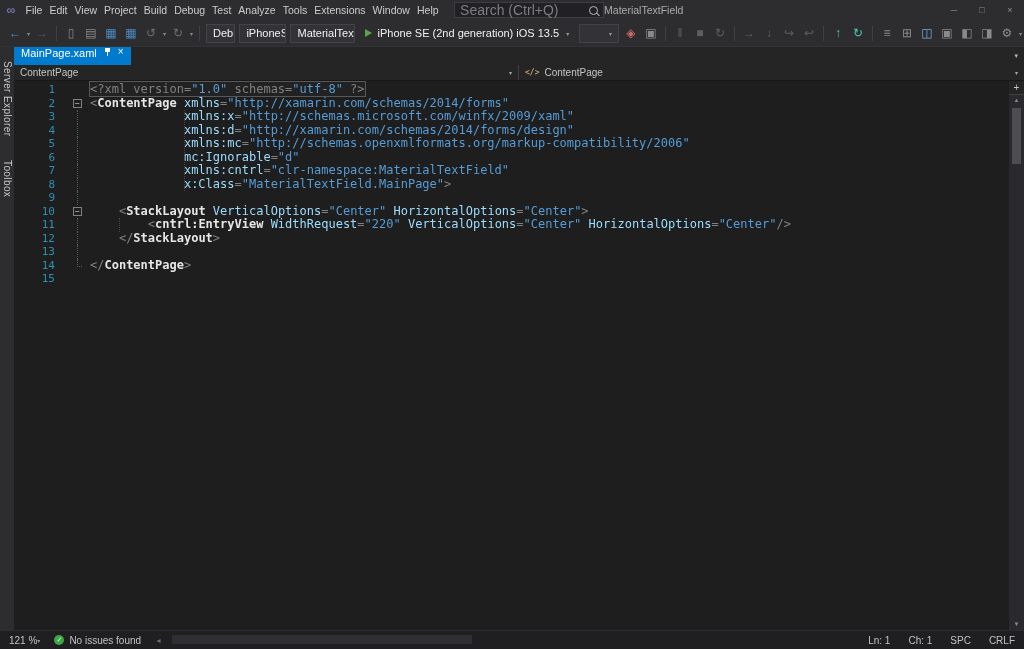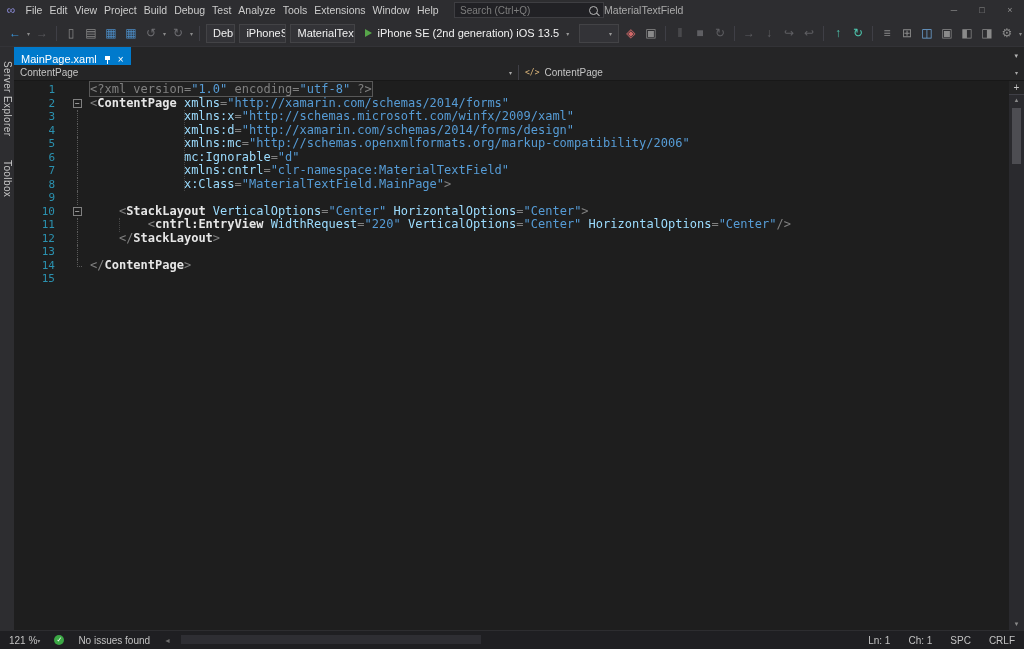--- a/index.html
+++ b/index.html
@@ -3,21 +3,21 @@
 <meta charset="utf-8">
 <style>
   html,body{margin:0;padding:0;background:#2D2D30;width:1024px;height:649px;overflow:hidden}
   .app{width:1024px;height:649px;display:flex;flex-direction:column;font-family:"Liberation Sans",sans-serif;cursor:default;-webkit-user-select:none;user-select:none}
 
   
   .titlebar{height:20px;background:#2D2D30;display:flex;align-items:center;color:#CCCCCC;font-size:10.5px;flex:none}
   .vs-logo{width:22px;text-align:center;color:#8B8BD8;font-size:12px}
   .menu-items{display:flex;align-items:flex-start}
   .menu-item{padding:2px 3.5px}
-  .search-box{margin-left:12px;width:138px;height:14px;background:#212125;border:1px solid #3E3E42;display:flex;align-items:center;padding:0 5px;color:#7E7E7E;font-size:10px}
+  .search-box{margin-left:12px;width:138px;height:14px;background:#212125;border:1px solid #3E3E42;display:flex;align-items:center;padding:0 5px;color:#7E7E7E;font-size:14px}
   .search-text{flex:1;overflow:hidden;white-space:nowrap}
   .mag{width:7px;height:7px;border:1.2px solid #B8B8B8;border-radius:50%;position:relative;margin-left:4px;flex:none}
   .mag::after{content:"";position:absolute;width:4px;height:1.2px;background:#B8B8B8;transform:rotate(45deg);right:-3px;bottom:-2px}
   .win-title{color:#ABABAB}
   .win-controls{margin-left:auto;display:flex;align-items:center;height:100%}
   .win-btn{width:28px;height:100%;display:flex;align-items:center;justify-content:center;color:#8F8F8F;font-size:9px}
 
   
   .toolbar{height:26px;background:#2D2D30;border-bottom:1px solid #333337;display:flex;align-items:center;padding-left:5px;flex:none;font-size:11px}
   .tb-group{display:flex;align-items:center}
@@ -32,21 +32,21 @@
   .run .cc{margin-left:7px;color:#999;font-size:6px}
   .tb-spacer{margin-left:auto}
 
   
   .mid{flex:1;display:flex;min-height:0}
   .side-strip{width:14px;background:#2D2D30;display:flex;flex-direction:column;align-items:center;padding-top:14px;gap:24px;flex:none}
   .side-tab{writing-mode:vertical-rl;font-size:10px;color:#C8C8C8;letter-spacing:.4px}
   .content{flex:1;display:flex;flex-direction:column;min-width:0}
 
   .tabrow{height:18px;background:#252526;display:flex;align-items:stretch;flex:none}
-  .tab{background:#007ACC;color:#FFFFFF;font-size:11px;display:flex;align-items:flex-end;padding:0 7px;gap:6px}
+  .tab{background:#007ACC;color:#FFFFFF;font-size:11px;display:flex;align-items:flex-start;padding:0 7px;gap:6px}
   .pin{position:relative;width:9px;height:10px;flex:none}
   .pin::before{content:"";position:absolute;left:2px;top:1px;width:5px;height:4px;background:#FFF}
   .pin::after{content:"";position:absolute;left:4px;top:5px;width:1px;height:4px;background:#FFF}
   .tab-close{font-size:10px;line-height:10px}
   .tab-list-caret{margin-left:auto;align-self:center;color:#B5B5B5;font-size:7px;padding-right:6px}
 
   .breadcrumb{height:15px;background:#252526;border-bottom:1px solid #181818;display:flex;font-size:10px;color:#C5C5C5;flex:none}
   .bc-pane{width:50%;box-sizing:border-box;display:flex;align-items:center;padding:0 6px;border-right:1px solid #3F3F46}
   .bc-pane.right{border-right:none}
   .bc-caret{margin-left:auto;font-size:6px;color:#A8A8A8}
@@ -74,21 +74,21 @@
   .vscroll{width:15px;background:#2A2A2E;display:flex;flex-direction:column;flex:none}
   .vs-plus{height:13px;background:#252526;border-bottom:1px solid #3F3F46;color:#C5C5C5;font-size:10px;line-height:13px;text-align:center}
   .vs-arrow{height:11px;color:#8A8A8A;font-size:6px;line-height:11px;text-align:center}
   .vs-track{flex:1;position:relative}
   .vs-thumb{position:absolute;left:3px;right:3px;top:2px;height:56px;background:#4D4D52}
 
   
   .bottombar{height:18px;background:#1F1F22;border-top:1px solid #2D2D30;display:flex;align-items:center;font-size:10px;color:#C2C2C2;flex:none}
   .zoom{display:flex;align-items:center;padding:0 6px 0 9px}
   .zoom .cc{font-size:6px;color:#999}
-  .health{display:flex;align-items:center;gap:14px;padding:0 8px}
+  .health{display:flex;align-items:center;gap:5px;padding:0 8px}
   .health-dot{width:10px;height:10px;border-radius:50%;background:#3BA745;color:#FFF;font-size:7px;line-height:10px;text-align:center;flex:none}
   .hs-left{color:#6E6E6E;font-size:7px;padding:0 6px}
   .hs-track{flex:1;height:100%;position:relative}
   .hs-thumb{position:absolute;left:4px;top:4px;height:9px;width:300px;background:#2E2E33}
   .status-group{display:flex;align-items:center;padding-right:0}
   .status-item{padding:0 9px;white-space:nowrap}
 </style>
 </head>
 <body>
 
@@ -217,21 +217,21 @@
         <span class="bc-pane right">
           <span class="bc-icon">&lt;/&gt;</span>
           <span>ContentPage</span>
           <span class="bc-caret">▾</span>
         </span>
       </div>
 
       <div class="editor-wrap">
         <div class="editor">
           <div class="lines">
-              <div class="cl"><span class="ln">1</span><span class="fold"></span><span class="codespan"><span class="cur-box"><span class="tk-p">&lt;?xml version=</span><span class="tk-v">"1.0"</span><span class="tk-p"> encoding=</span><span class="tk-v">"utf-8"</span><span class="tk-p"> ?&gt;</span></span></span></div>
+              <div class="cl"><span class="ln">1</span><span class="fold"></span><span class="codespan"><span class="cur-box"><span class="tk-p">&lt;?xml version=</span><span class="tk-v">"1.0"</span><span class="tk-p"> schemas=</span><span class="tk-v">"utf-8"</span><span class="tk-p"> ?&gt;</span></span></span></div>
               <div class="cl"><span class="ln">2</span><span class="fold"><span class="fold-box">−</span></span><span class="codespan"><span class="tk-d">&lt;</span><span class="tk-t">ContentPage</span><span class="tk-p"> </span><span class="tk-a">xmlns</span><span class="tk-d">=</span><span class="tk-v">"http://xamarin.com/schemas/2014/forms"</span></span></div>
               <div class="cl"><span class="ln">3</span><span class="fold fold-line"></span><span class="codespan"><span class="tk-p">             </span><span class="tk-a">xmlns:x</span><span class="tk-d">=</span><span class="tk-v">"http://schemas.microsoft.com/winfx/2009/xaml"</span></span></div>
               <div class="cl"><span class="ln">4</span><span class="fold fold-line"></span><span class="codespan"><span class="tk-p">             </span><span class="tk-a">xmlns:d</span><span class="tk-d">=</span><span class="tk-v">"http://xamarin.com/schemas/2014/forms/design"</span></span></div>
               <div class="cl"><span class="ln">5</span><span class="fold fold-line"></span><span class="codespan"><span class="tk-p">             </span><span class="tk-a">xmlns:mc</span><span class="tk-d">=</span><span class="tk-v">"http://schemas.openxmlformats.org/markup-compatibility/2006"</span></span></div>
               <div class="cl"><span class="ln">6</span><span class="fold fold-line"></span><span class="codespan"><span class="tk-p">             </span><span class="tk-a">mc:Ignorable</span><span class="tk-d">=</span><span class="tk-v">"d"</span></span></div>
               <div class="cl"><span class="ln">7</span><span class="fold fold-line"></span><span class="codespan"><span class="tk-p">             </span><span class="tk-a">xmlns:cntrl</span><span class="tk-d">=</span><span class="tk-v">"clr-namespace:MaterialTextField"</span></span></div>
               <div class="cl"><span class="ln">8</span><span class="fold fold-line"></span><span class="codespan"><span class="tk-p">             </span><span class="tk-a">x:Class</span><span class="tk-d">=</span><span class="tk-v">"MaterialTextField.MainPage"</span><span class="tk-d">&gt;</span></span></div>
               <div class="cl"><span class="ln">9</span><span class="fold fold-line"></span><span class="codespan"></span></div>
               <div class="cl"><span class="ln">10</span><span class="fold"><span class="fold-box">−</span></span><span class="codespan"><span class="tk-p">    </span><span class="tk-d">&lt;</span><span class="tk-t">StackLayout</span><span class="tk-p"> </span><span class="tk-a">VerticalOptions</span><span class="tk-d">=</span><span class="tk-v">"Center"</span><span class="tk-p"> </span><span class="tk-a">HorizontalOptions</span><span class="tk-d">=</span><span class="tk-v">"Center"</span><span class="tk-d">&gt;</span></span></div>
               <div class="cl"><span class="ln">11</span><span class="fold fold-line"></span><span class="codespan"><span class="tk-p">        </span><span class="tk-d">&lt;</span><span class="tk-t">cntrl:EntryView</span><span class="tk-p"> </span><span class="tk-a">WidthRequest</span><span class="tk-d">=</span><span class="tk-v">"220"</span><span class="tk-p"> </span><span class="tk-a">VerticalOptions</span><span class="tk-d">=</span><span class="tk-v">"Center"</span><span class="tk-p"> </span><span class="tk-a">HorizontalOptions</span><span class="tk-d">=</span><span class="tk-v">"Center"</span><span class="tk-d">/&gt;</span></span></div>

